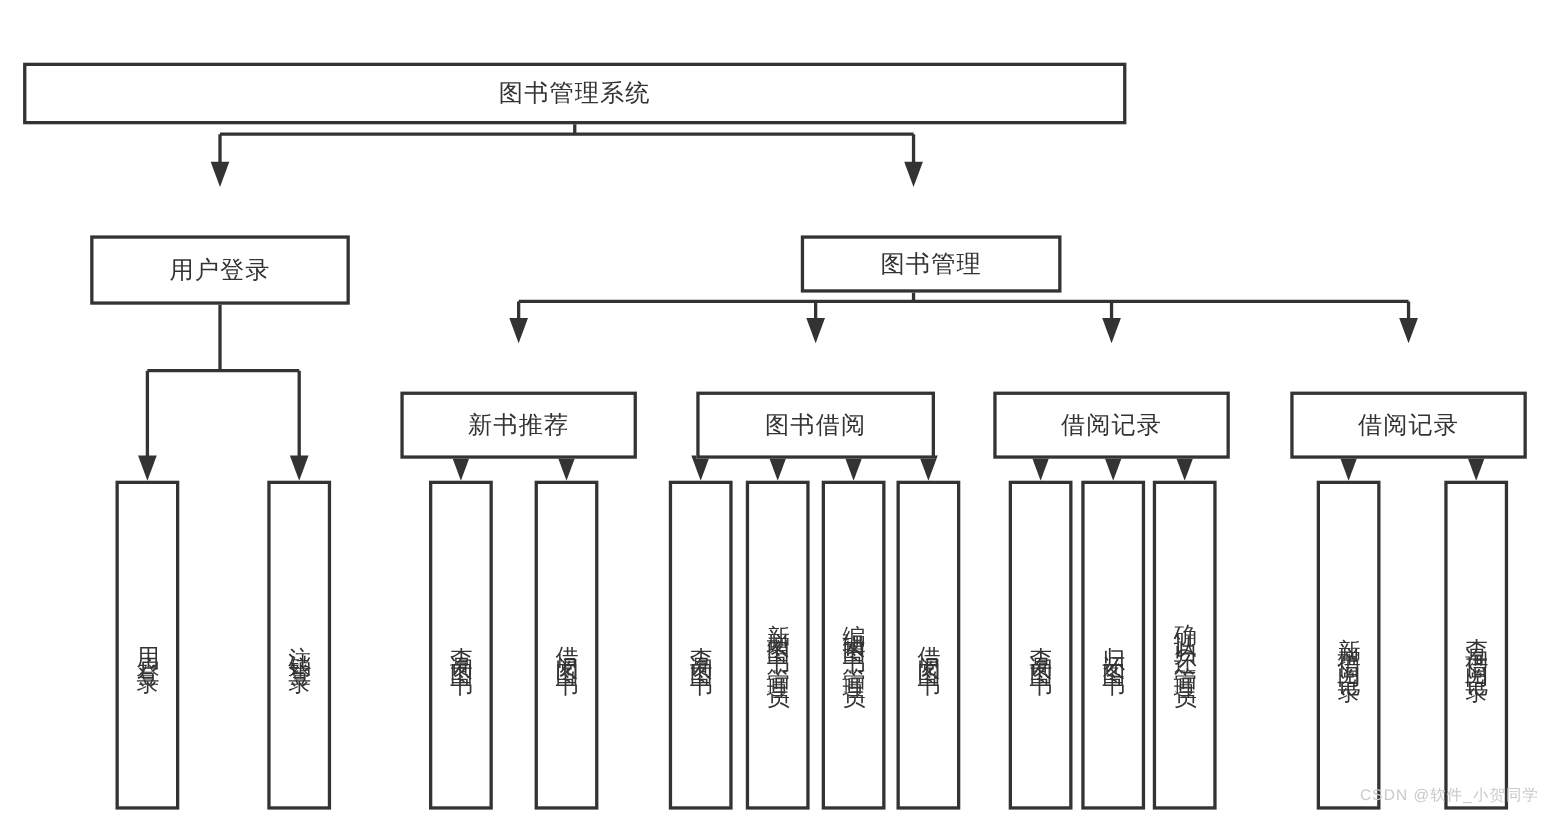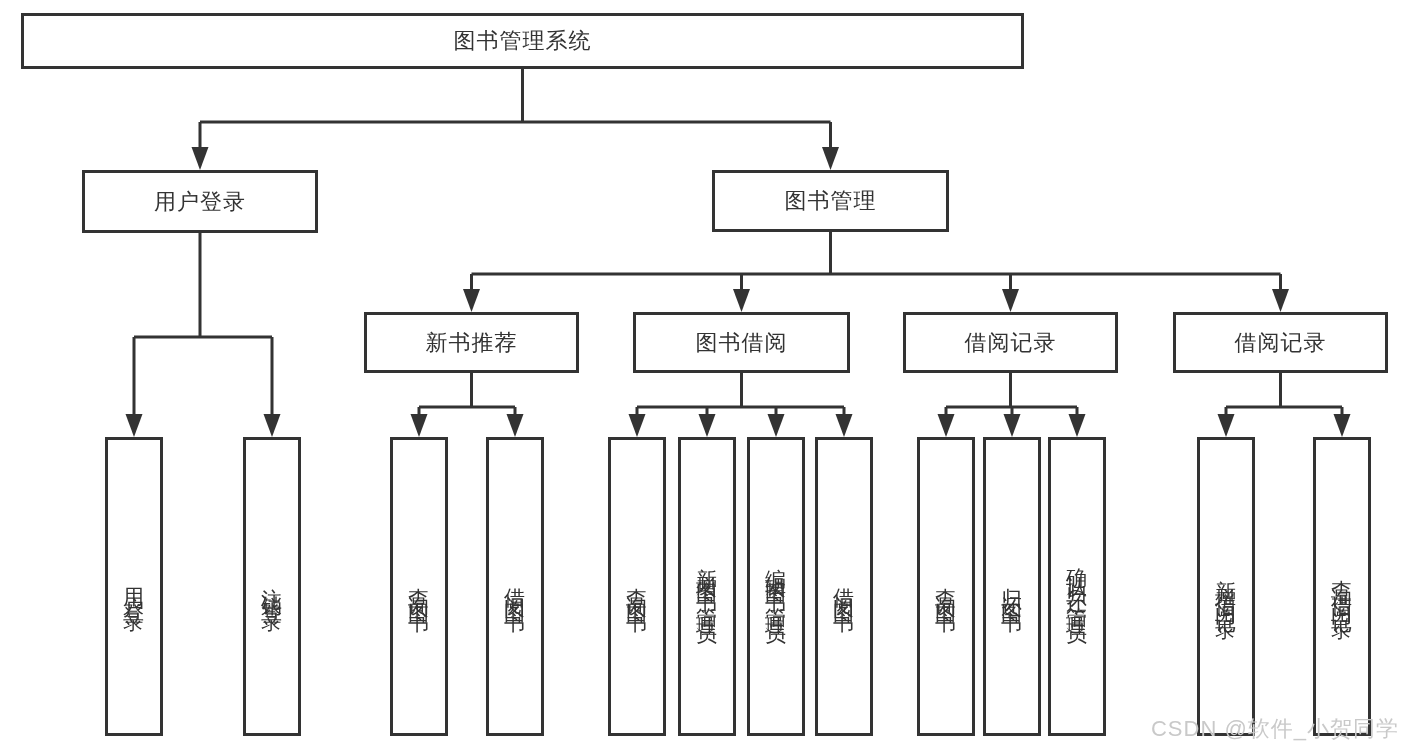--- a/index.html
+++ b/index.html
@@ -6,27 +6,27 @@
   .canvas {
     position:relative; width:1405px; height:747px; background:#ffffff;
     font-family:"Liberation Sans","DejaVu Sans",sans-serif; overflow:hidden;
   }
   svg.connectors { position:absolute; left:0; top:0; width:1405px; height:747px; }
   .node {
     position:absolute; box-sizing:border-box; background:#ffffff;
     border:3px solid #333333; color:#333333;
     display:flex; align-items:center; justify-content:center;
   }
-  .node.h { font-size:22px; letter-spacing:1px; white-space:nowrap; }
+  .node.h { font-size:22px; letter-spacing:1px; white-space:nowrap;margin-top:44px; }
   .node.v {
     writing-mode:vertical-rl; text-orientation:mixed;
     font-size:21px; letter-spacing:8px; line-height:1;
   }
   .watermark {
-    position:absolute; right:6px; top:714px; font-size:22px;
+    position:absolute; right:6px; top:714px; font-size:14px;
     color:#c9c9c9; letter-spacing:1px; white-space:nowrap;text-align:center;
   }
 </style>
 </head>
 <body>
 
 <div class="canvas">
 
   <svg class="connectors" viewBox="0 0 1405 747" fill="none">
     <g stroke="#333333" stroke-width="3">
@@ -57,21 +57,21 @@
       <polygon points="1003.5,414 1020.5,414 1012,437"></polygon>
       <polygon points="1068.5,414 1085.5,414 1077,437"></polygon>
       <polygon points="1217.5,414 1234.5,414 1226,437"></polygon>
       <polygon points="1333.5,414 1350.5,414 1342,437"></polygon>
     </g>
   </svg>
 
   <div class="node h" style="left:21px;top:13px;width:1003px;height:56px">图书管理系统</div>
 
   <div class="node h" style="left:82px;top:170px;width:236px;height:63px">用户登录</div>
-  <div class="node h" style="left:712px;top:170px;width:237px;height:62px">图书管理</div>
+  <div class="node h" style="left:728px;top:170px;width:237px;height:52px">图书管理</div>
 
   <div class="node h" style="left:364px;top:312px;width:215px;height:61px">新书推荐</div>
   <div class="node h" style="left:633px;top:312px;width:217px;height:61px">图书借阅</div>
   <div class="node h" style="left:903px;top:312px;width:215px;height:61px">借阅记录</div>
   <div class="node h" style="left:1173px;top:312px;width:215px;height:61px">借阅记录</div>
 
   <div class="node v" style="left:105px;top:437px;width:58px;height:299px">用户登录</div>
   <div class="node v" style="left:243px;top:437px;width:58px;height:299px">注销登录</div>
 
   <div class="node v" style="left:390px;top:437px;width:58px;height:299px">查询图书</div>

